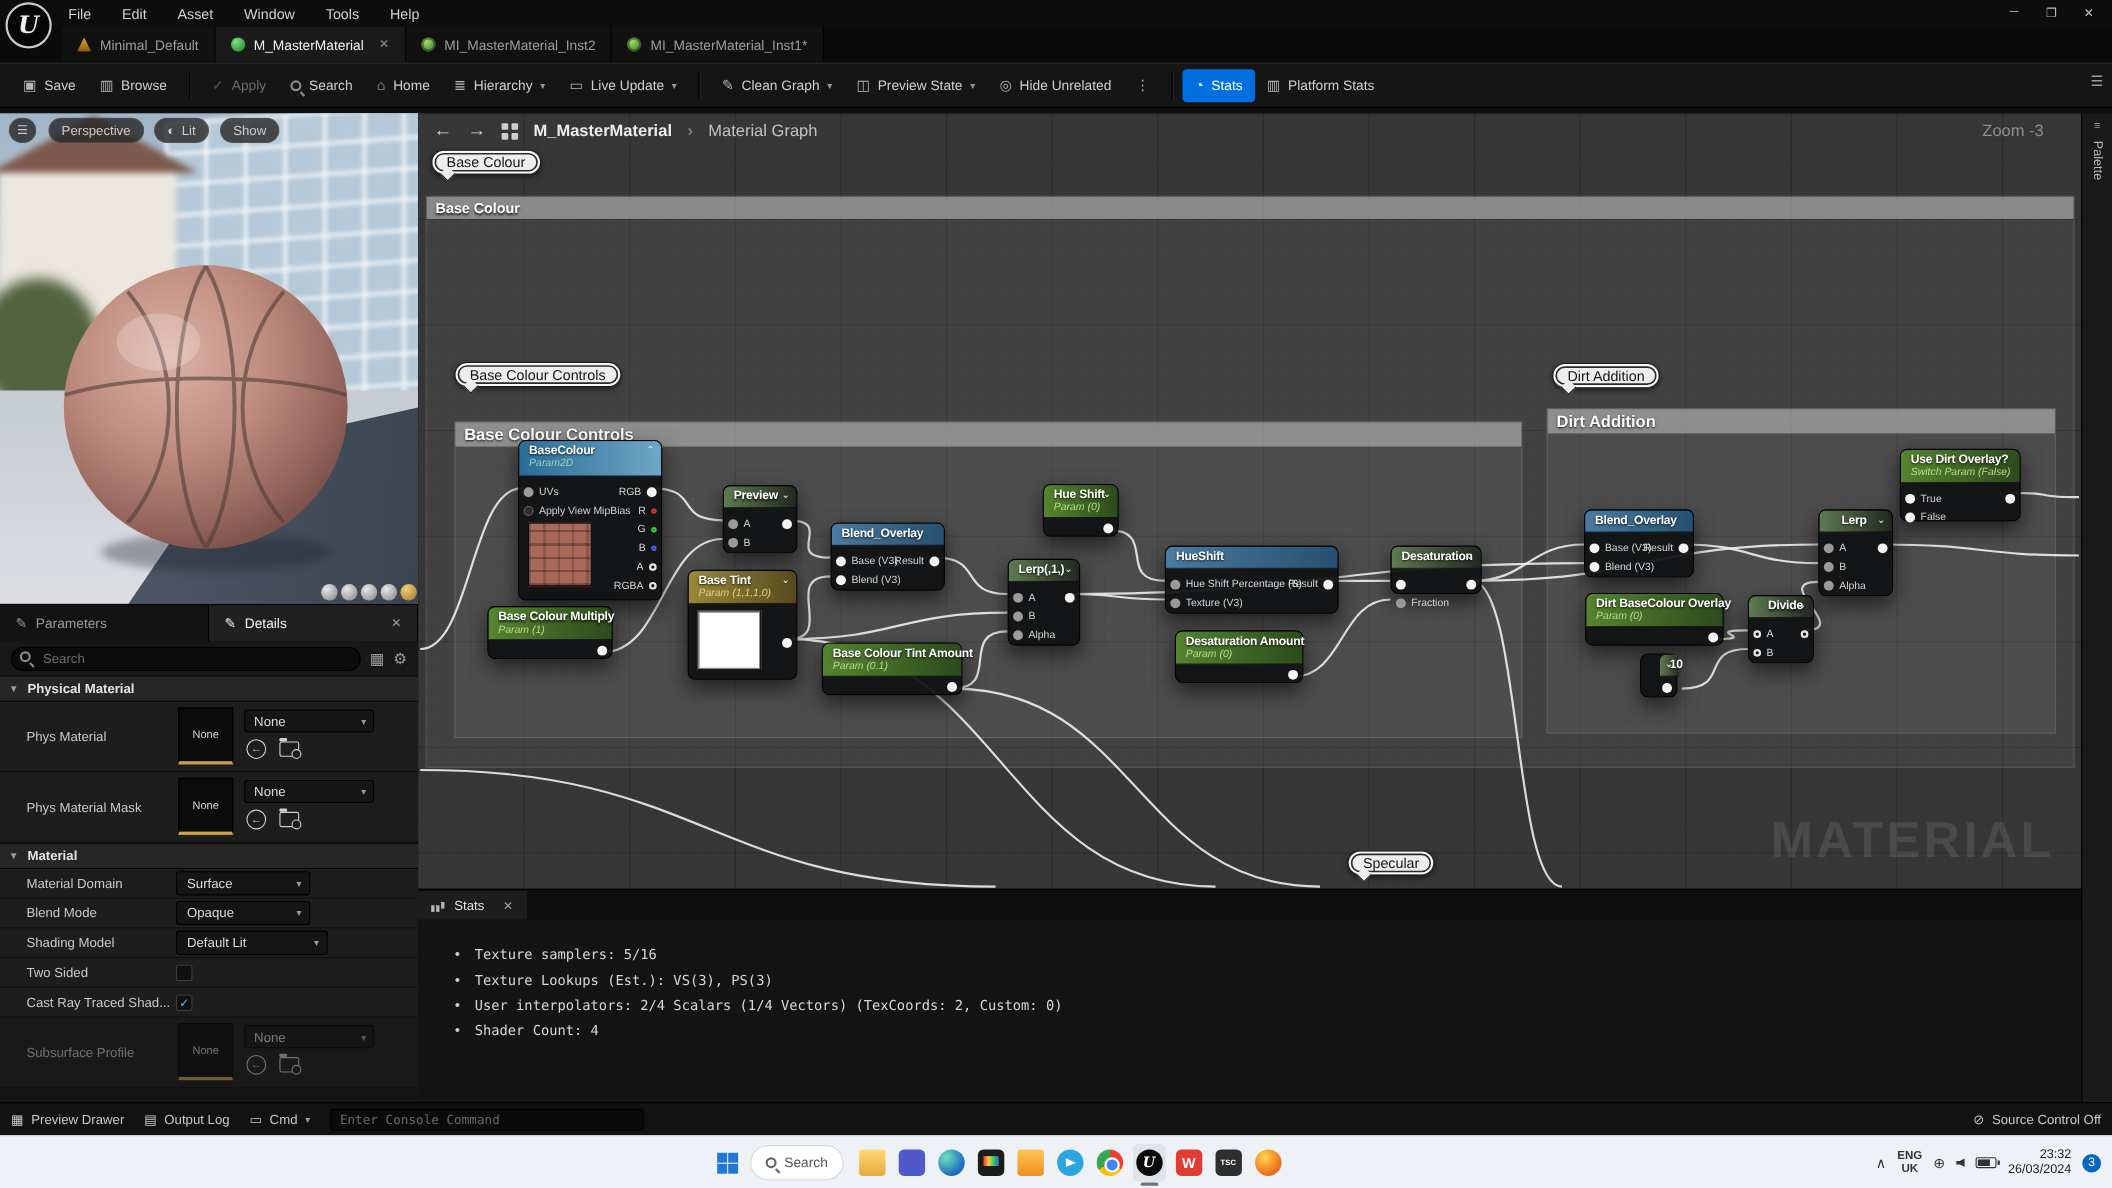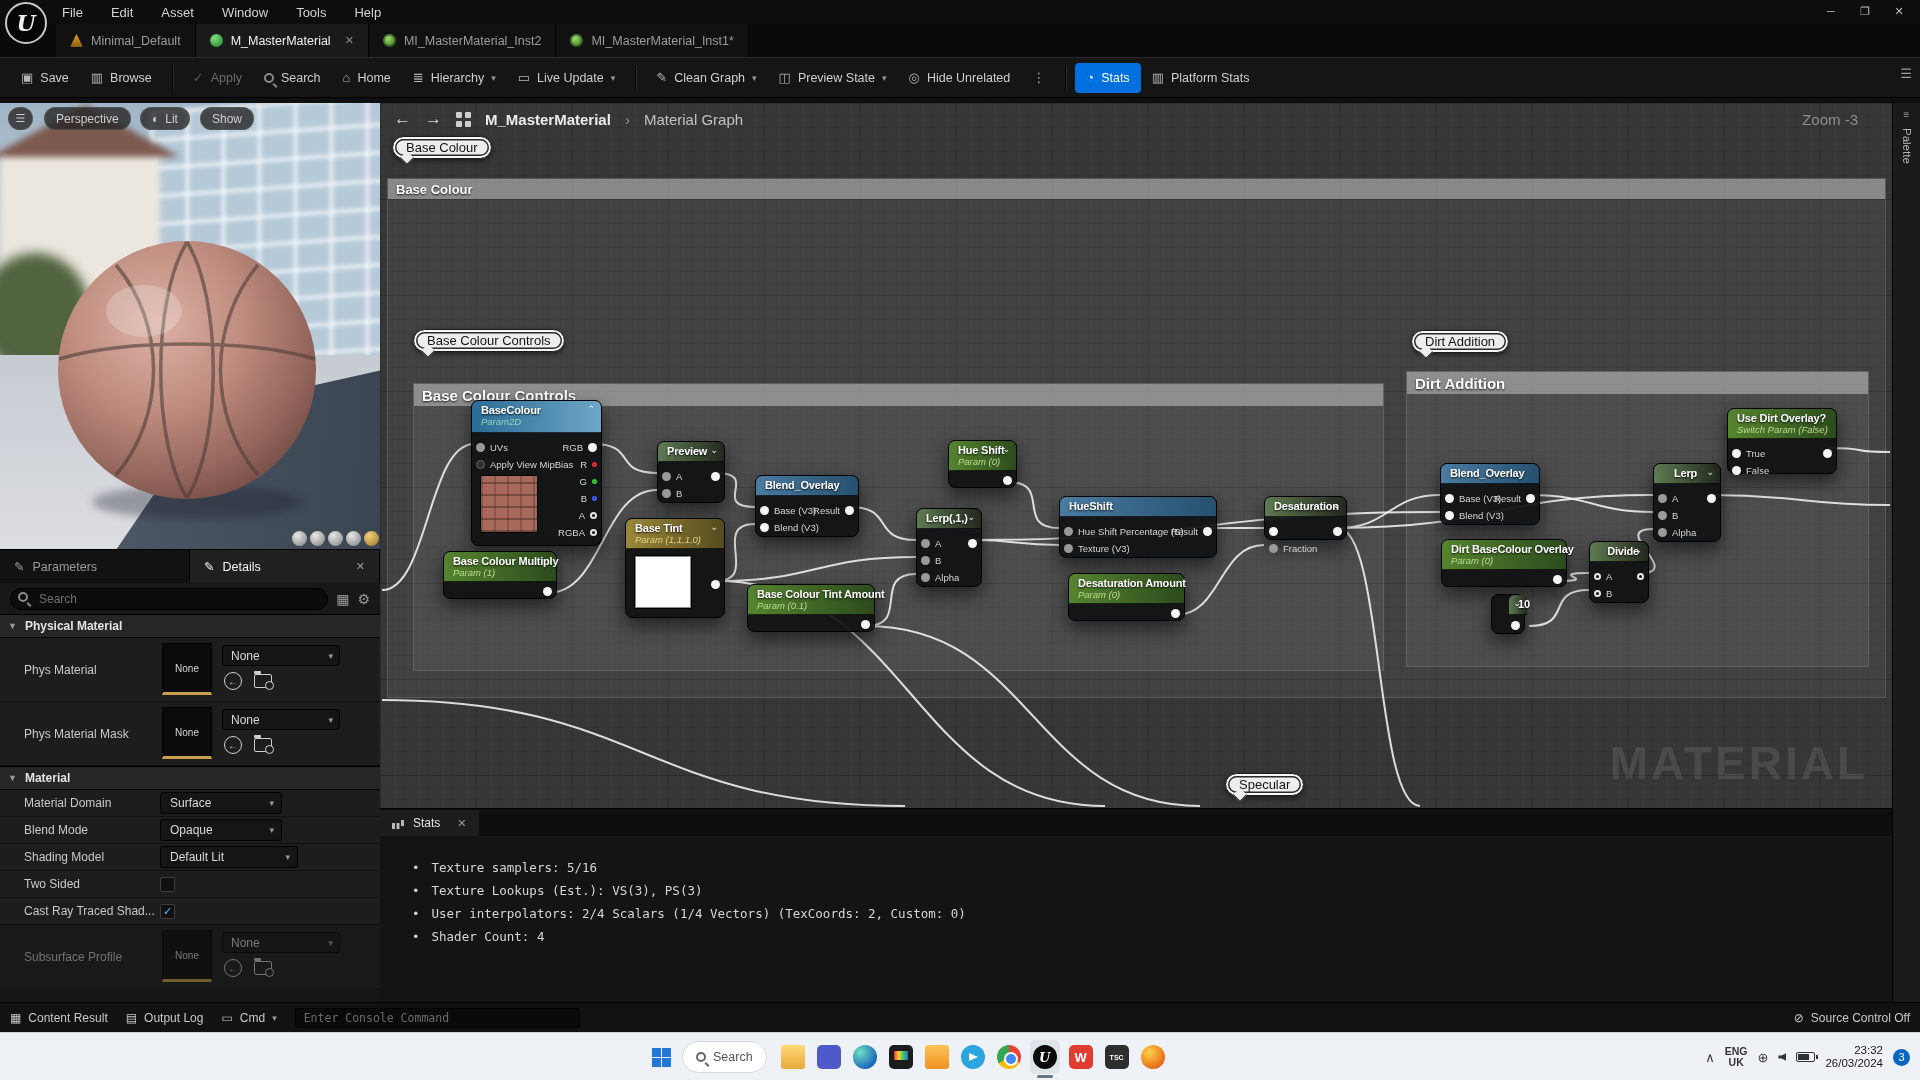--- a/index.html
+++ b/index.html
@@ -765,21 +765,21 @@
         <div class="statline">
           <span class="bullet">•</span>
           <span>Shader Count: 4</span>
         </div>
       </div>
   </div>
 
   <div id="bottombar">
     <div class="bitem">
       <span class="ic">▦</span>
-      <span>Content Result</span>
+      <span>Preview Drawer</span>
     </div>
     <div class="bitem">
       <span class="ic">▤</span>
       <span>Output Log</span>
     </div>
     <div class="bitem">
       <span class="ic">▭</span>
       <span>Cmd</span>
       <span class="caret">▾</span>
     </div>

